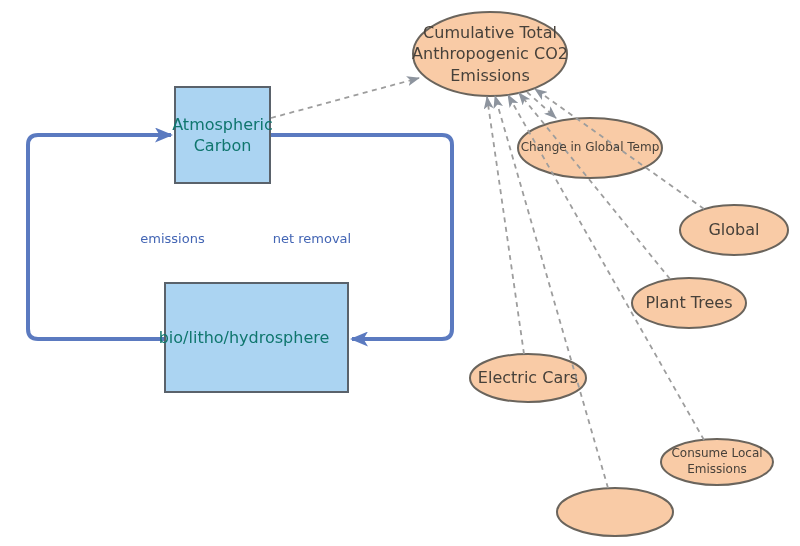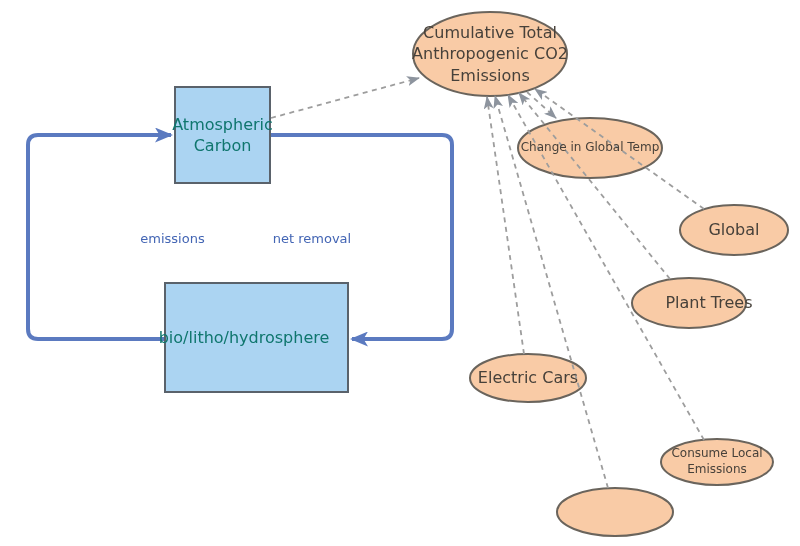--- a/index.html
+++ b/index.html
@@ -99,21 +99,21 @@
   </div>
 
   <div class="node-label small" style="left:518px; top:118px; width:144px; height:60px;align-items:center;">
     <span>Change in Global Temp</span>
   </div>
 
   <div class="node-label" style="left:680px; top:205px; width:108px; height:50px;">
     <span>Global</span>
   </div>
 
-  <div class="node-label" style="left:652px; top:278px; width:114px; height:50px;">
+  <div class="node-label" style="left:632px; top:278px; width:114px; height:50px;">
     <span>Plant Trees</span>
   </div>
 
   <div class="node-label" style="left:470px; top:354px; width:116px; height:48px;">
     <span>Electric Cars</span>
   </div>
 
 
   <div class="node-label small" style="left:661px; top:439px; width:112px; height:46px;">
     <span>Consume Local</span>

